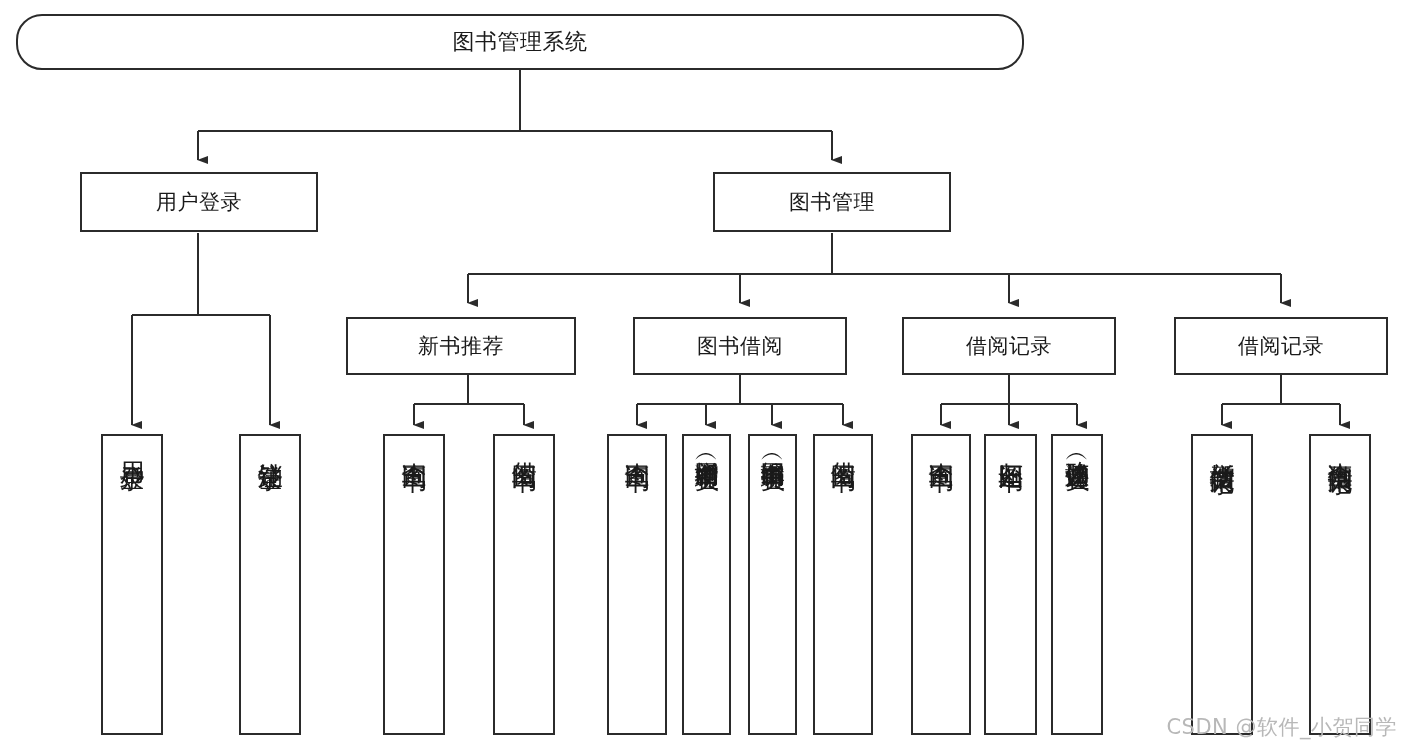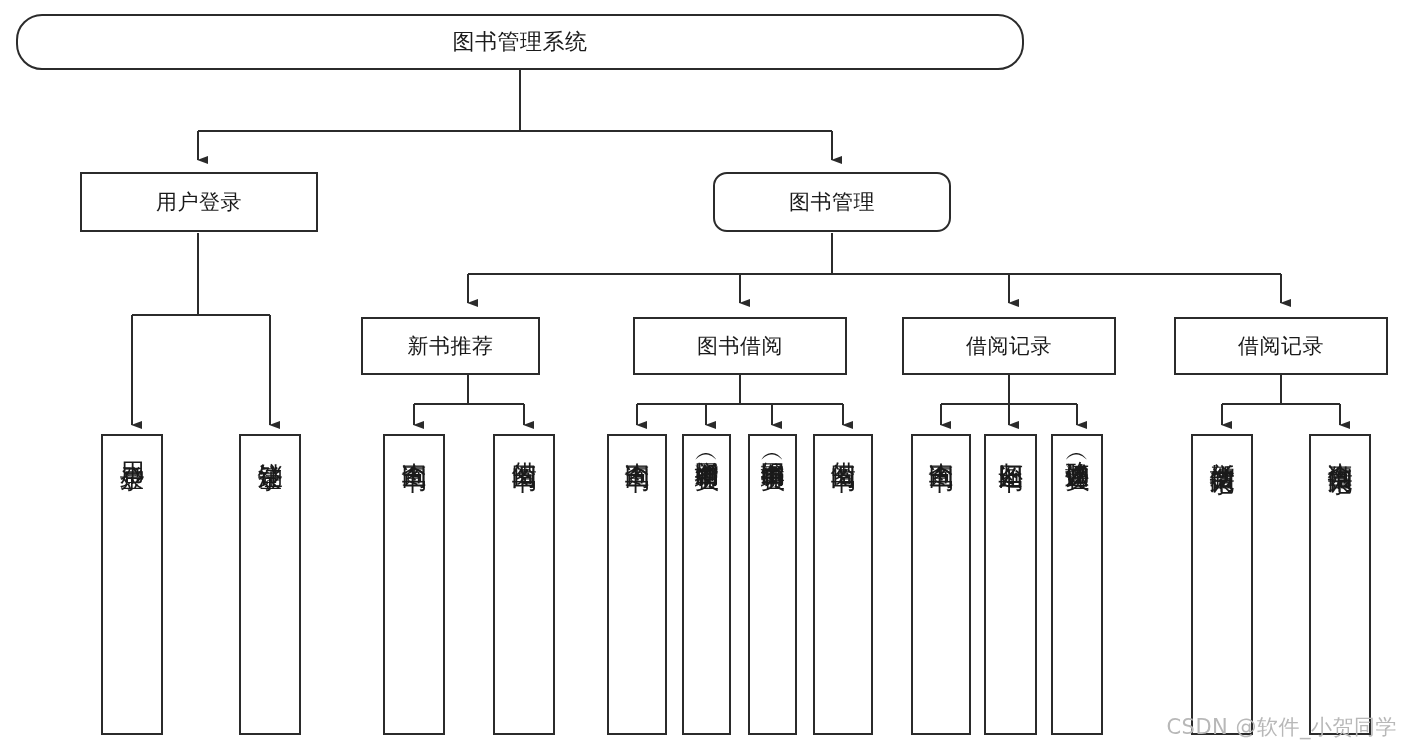--- a/index.html
+++ b/index.html
@@ -138,25 +138,25 @@
     </g>
   </svg>
 
   <div class="node horiz root" style="left:16px; top:14px; width:1008px; height:56px;border-radius:26px;">
     <span class="node-label">图书管理系统</span>
   </div>
 
   <div class="node horiz" style="left:80px; top:172px; width:238px; height:60px;">
     <span class="node-label">用户登录</span>
   </div>
-  <div class="node horiz" style="left:713px; top:172px; width:238px; height:60px;border-radius:14px;">
+  <div class="node horiz" style="left:713px; top:172px; width:238px; height:60px;">
     <span class="node-label">图书管理</span>
   </div>
 
-  <div class="node horiz" style="left:361px; top:317px; width:179px; height:58px;">
+  <div class="node horiz" style="left:346px; top:317px; width:230px; height:58px;">
     <span class="node-label">新书推荐</span>
   </div>
   <div class="node horiz" style="left:633px; top:317px; width:214px; height:58px;">
     <span class="node-label">图书借阅</span>
   </div>
   <div class="node horiz" style="left:902px; top:317px; width:214px; height:58px;">
     <span class="node-label">借阅记录</span>
   </div>
   <div class="node horiz" style="left:1174px; top:317px; width:214px; height:58px;justify-content:center;">
     <span class="node-label">借阅记录</span>

